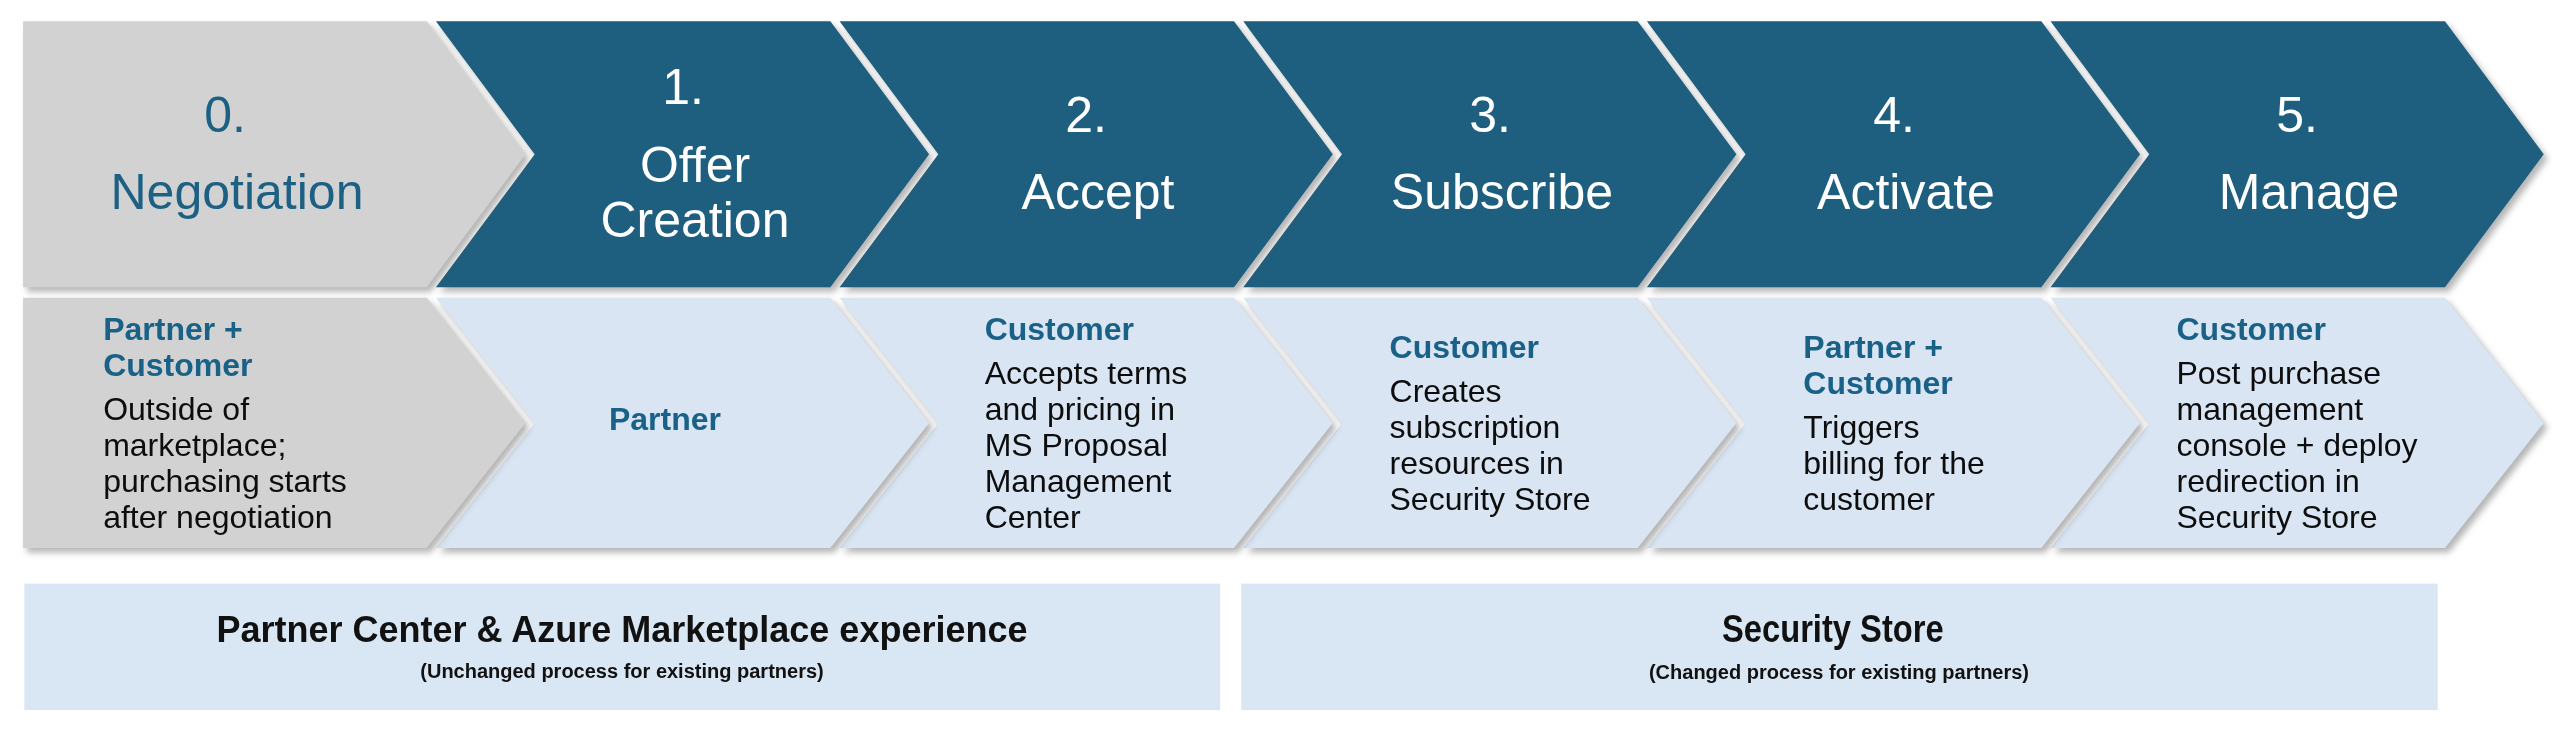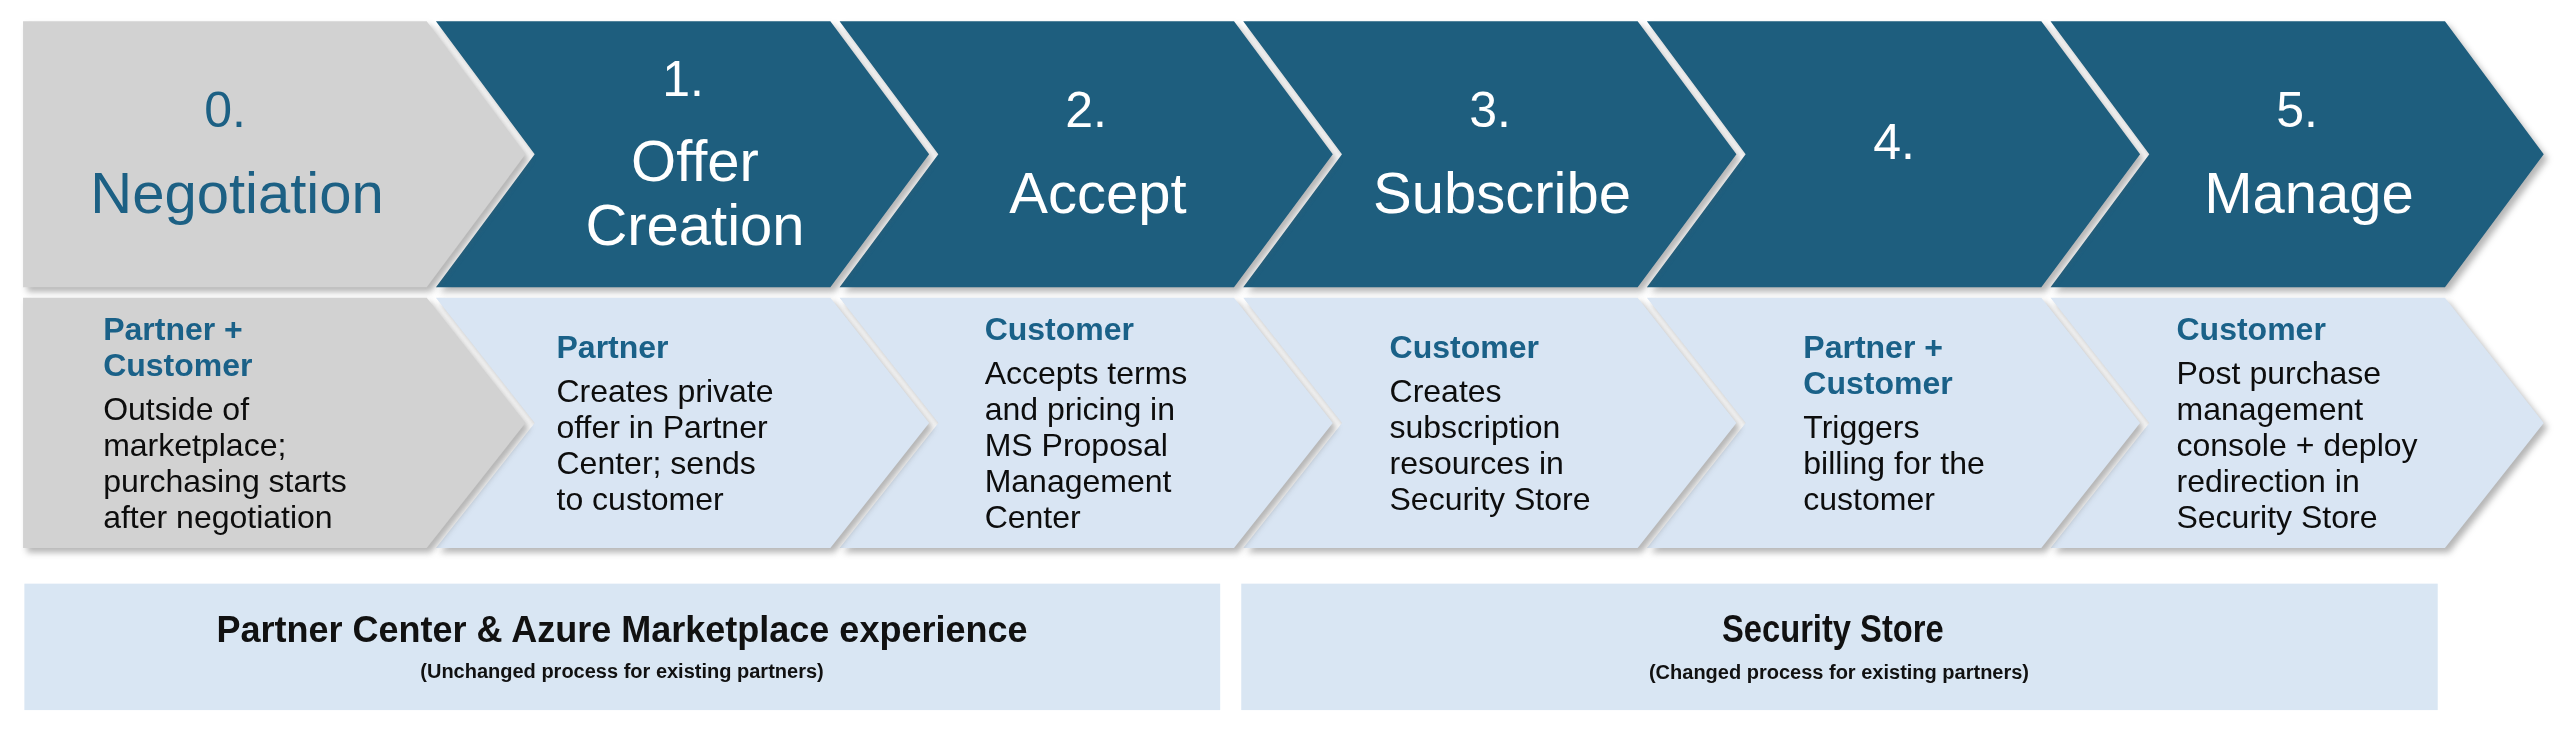--- a/index.html
+++ b/index.html
@@ -41,21 +41,21 @@
     color: #ffffff;
     pointer-events: none;
   }
   .stage-num {
     font-size: 50px;
     line-height: 1.1;
     margin-bottom: 22.4px;
     white-space: pre-line;
   }
   .stage-name {
-    font-size: 58px;
+    font-size: 50px;
     line-height: 1.1;
     white-space: pre-line;
     margin-left: 24px;
   }
   .stage-title-box.gray {
     color: #1c6084;
   }
   
   .detail-box {
     position: absolute;
@@ -155,43 +155,40 @@
   <div class="stage-title-box" style="left:938px;width:296px;">
     <div class="stage-num">2.</div>
     <div class="stage-name">Accept</div>
   </div>
   <div class="stage-title-box" style="left:1342px;width:296px;">
     <div class="stage-num">3.</div>
     <div class="stage-name">Subscribe</div>
   </div>
   <div class="stage-title-box" style="left:1746px;width:296px;">
     <div class="stage-num">4.</div>
+    <div class="stage-name">Activate</div>
   </div>
   <div class="stage-title-box" style="left:2149px;width:296px;">
     <div class="stage-num">5.</div>
     <div class="stage-name">Manage</div>
   </div>
 
   <div class="detail-box" style="left:23px;width:404px;">
     <div class="detail-inner">
       <div class="actor">Partner +
 Customer</div>
       <div class="desc">Outside of
 marketplace;
 purchasing starts
 after negotiation</div>
     </div>
   </div>
   <div class="detail-box" style="left:517px;width:296px;">
     <div class="detail-inner">
       <div class="actor">Partner</div>
-      <div class="desc">Creates private
-offer in Partner
-Center; sends
-to customer</div>
     </div>
   </div>
   <div class="detail-box" style="left:938px;width:296px;">
     <div class="detail-inner">
       <div class="actor">Customer</div>
       <div class="desc">Accepts terms
 and pricing in
 MS Proposal
 Management
 Center</div>

